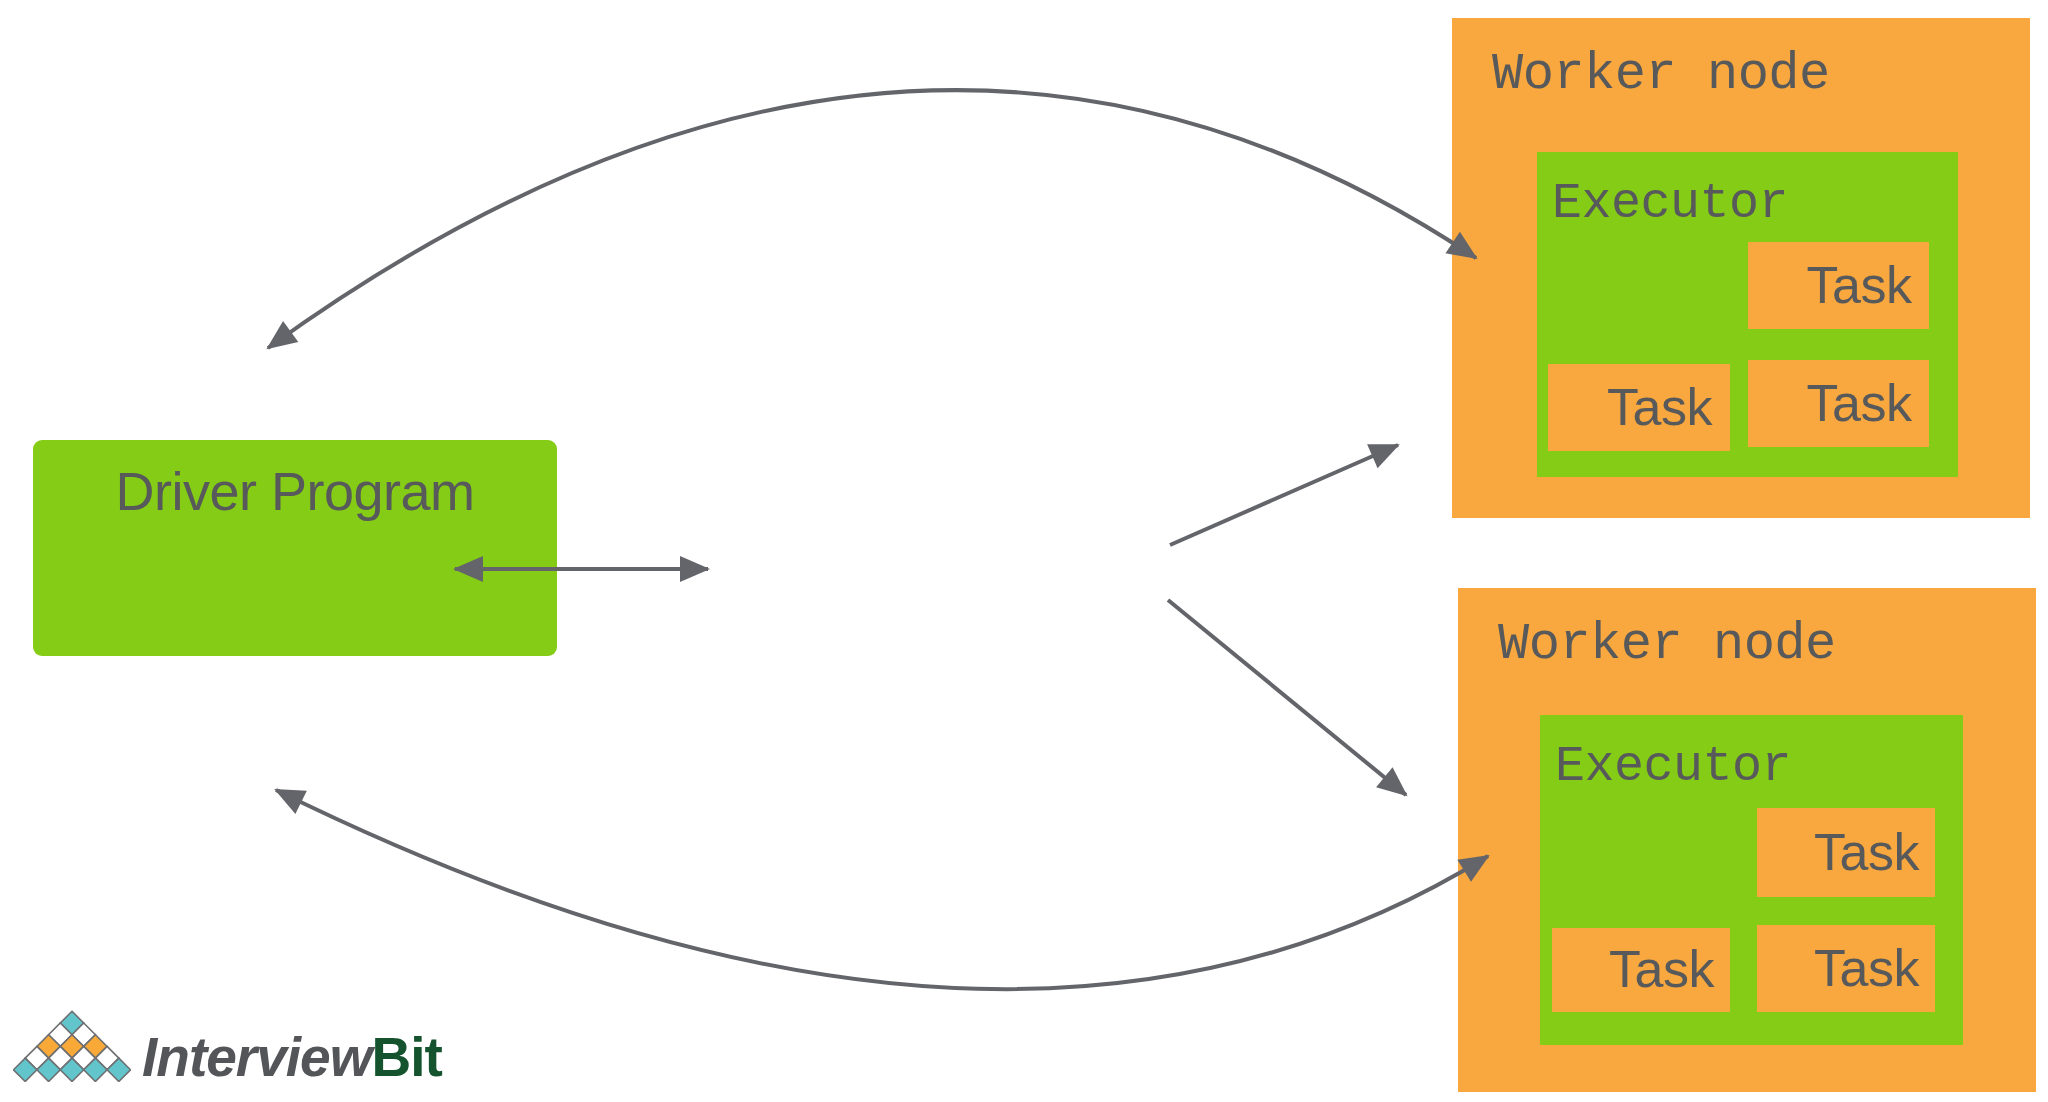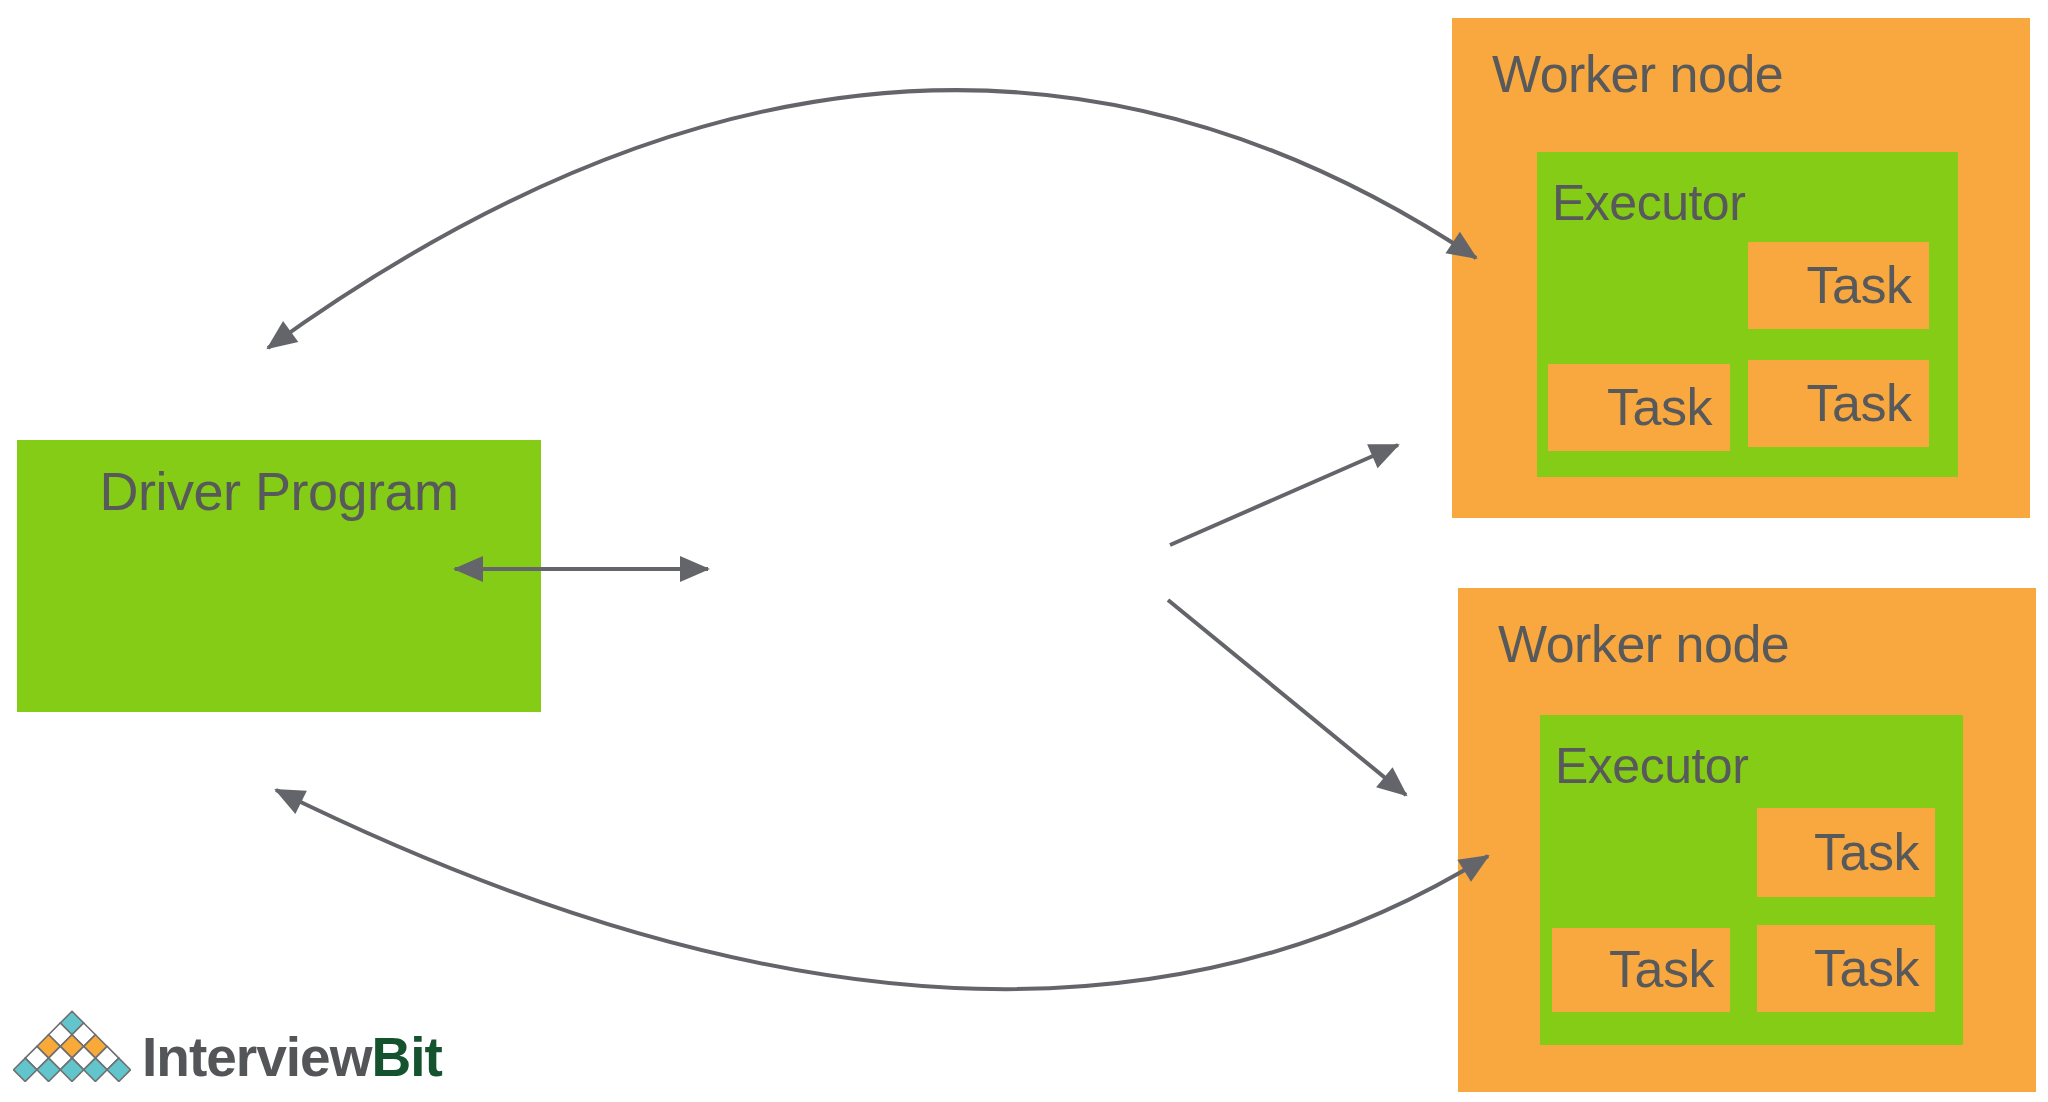--- a/index.html
+++ b/index.html
@@ -23,43 +23,43 @@
   .center-label{
     position:absolute;inset:0;
     display:flex;align-items:center;justify-content:center;
     font-size:52px;
     padding-left:41px;
   }
   .top-center-label{
     position:absolute;left:0;right:0;top:22px;
     text-align:center;font-size:54px;
   }
-  .corner-label{position:absolute;font-size:52px;}
+  .corner-label{position:absolute;font-size:52px;font-family:Liberation Mono, monospace;}
   #arrow-layer{
     position:absolute;left:0;top:0;width:2048px;height:1102px;
     z-index:10;pointer-events:none;
   }
   #logo{
     position:absolute;left:13px;top:1008px;width:118px;height:74px;
   }
   #logo-text{
     position:absolute;left:142px;top:1030px;
     font-size:55px;line-height:1;letter-spacing:-1px;
     white-space:nowrap;
   }
-  #logo-text .bold{font-weight:700;color:#545559;}
+  #logo-text .bold{font-weight:700;color:#545559;font-style:italic;}
   #logo-text .thin{font-weight:700;color:#14532d;}
   .diamond{stroke:#6e6f71;stroke-width:1.6;stroke-linejoin:miter;}
 </style>
 </head>
 <body>
 
 <div id="canvas">
 
-  <div class="box teal" style="left:17px;top:440px;width:524px;height:272px;">
+  <div class="box teal" style="left:33px;top:440px;width:524px;height:216px;border-radius:9px;">
     <div class="label top-center-label">Driver Program</div>
   </div>
 
 
   <div class="box orange" style="left:1452px;top:18px;width:578px;height:500px;">
     <div class="label corner-label" style="left:40px;top:28px;">Worker node</div>
     <div class="box teal" style="left:85px;top:134px;width:421px;height:325px;">
       <div class="label corner-label" style="left:15px;top:24px;font-size:50px;">Executor</div>
       <div class="box orange" style="left:211px;top:90px;width:181px;height:87px;">
         <div class="label center-label">Task</div>

